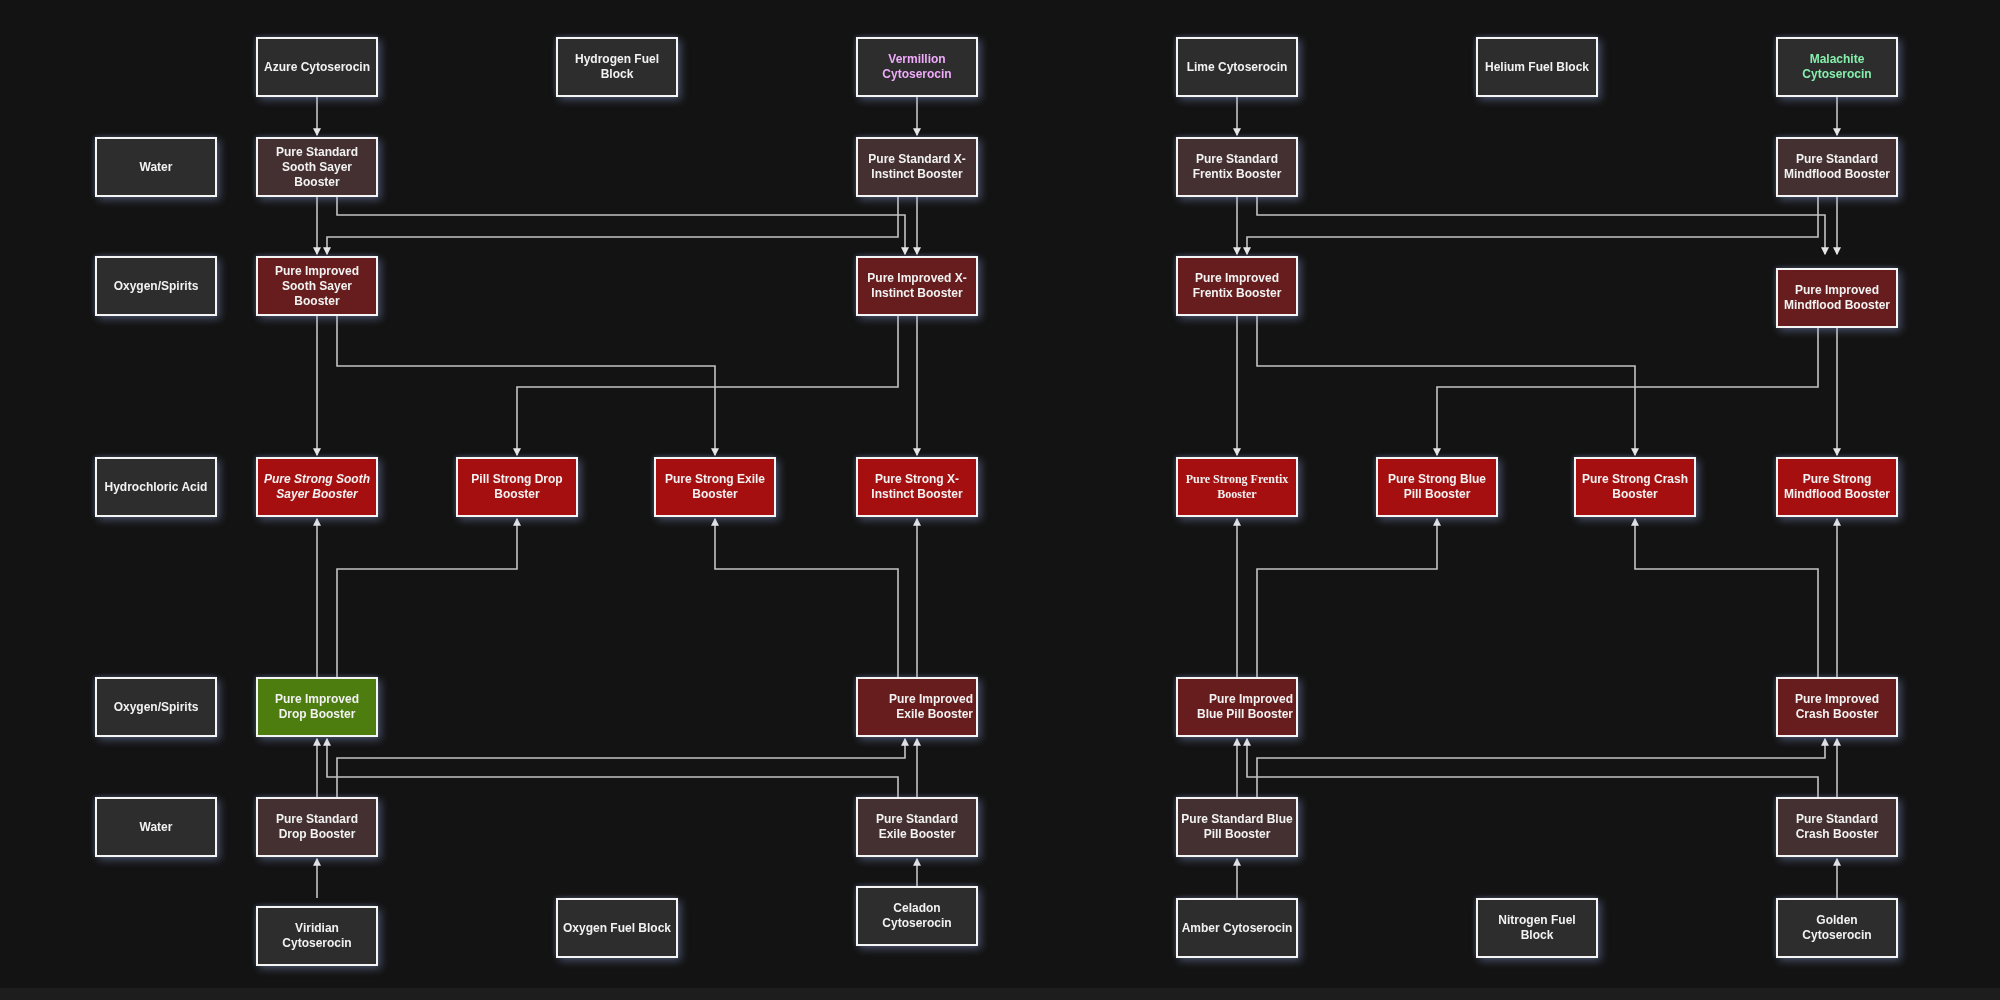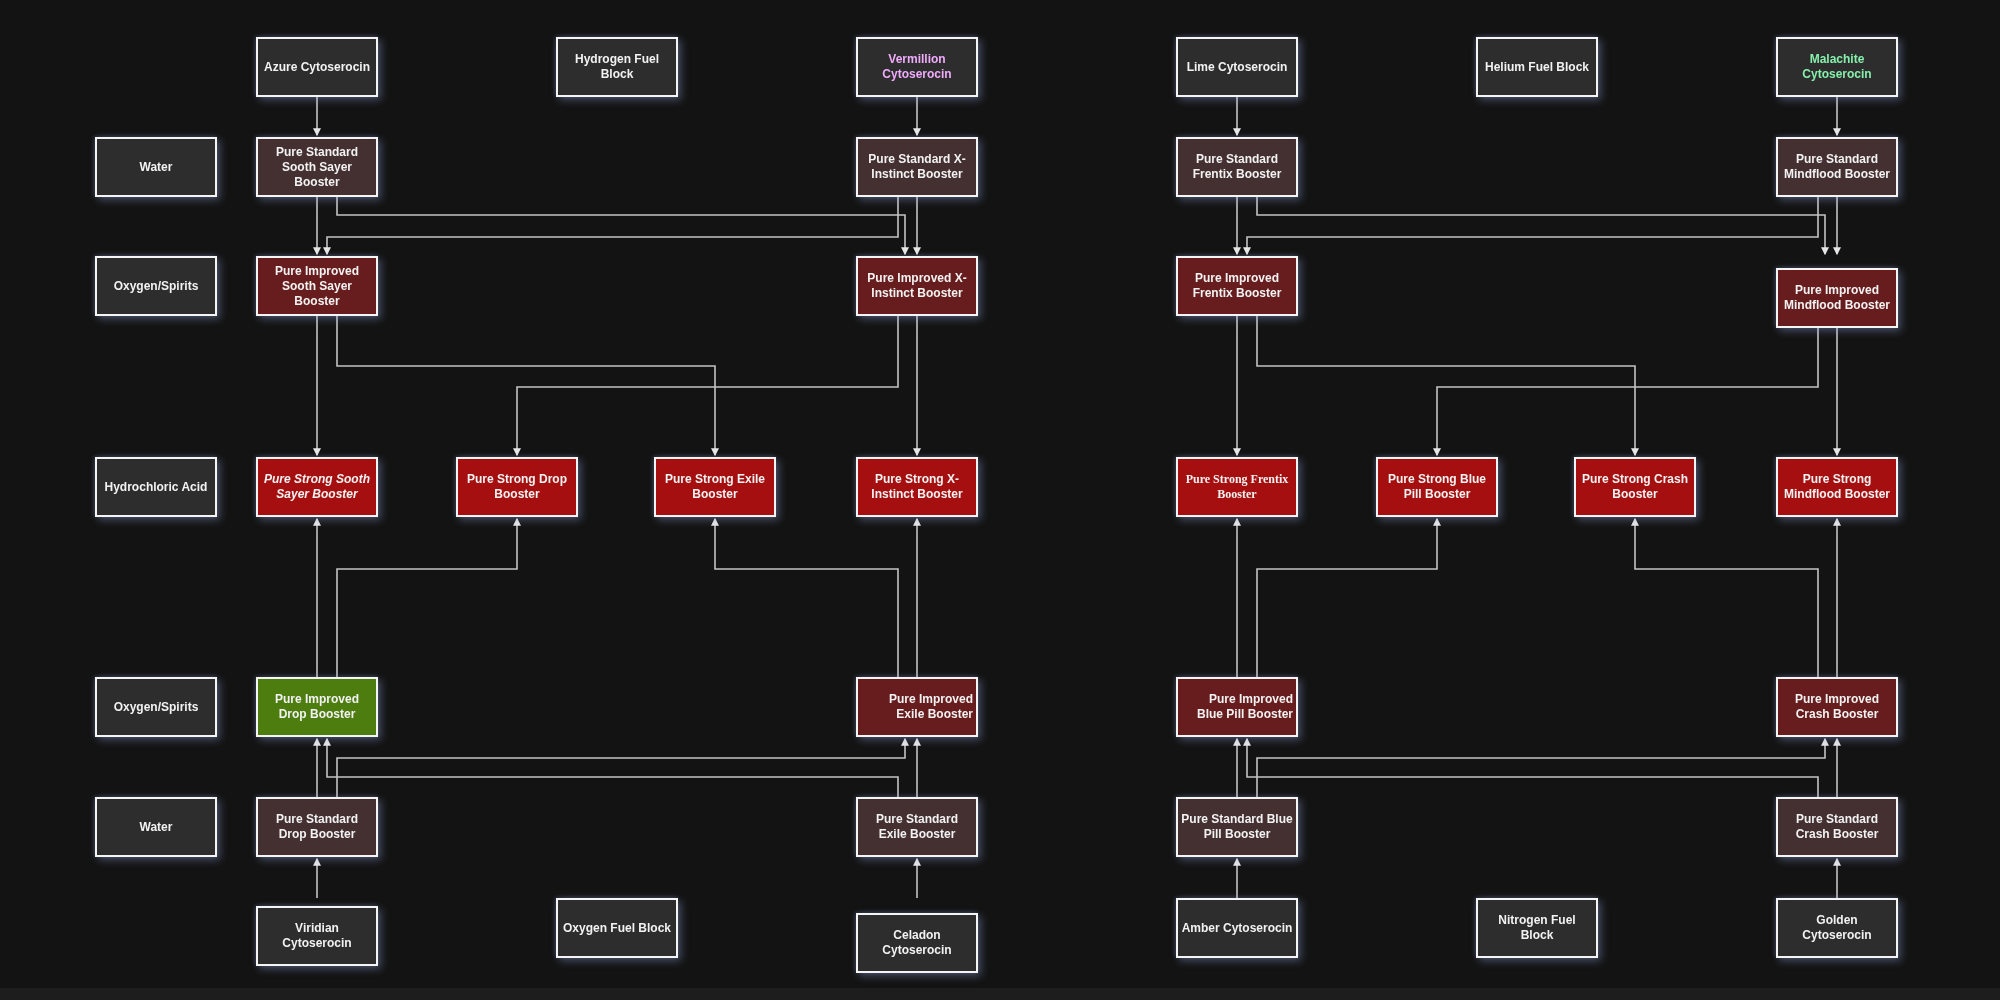--- a/index.html
+++ b/index.html
@@ -104,21 +104,21 @@
     <div class="node improved" style="left: 256px; top: 256px; background: rgb(103, 29, 29); border-color: rgb(245, 245, 245); color: rgb(242, 242, 242);">
       <span>Pure Improved Sooth Sayer Booster</span>
     </div>
     <div class="node improved" style="left: 856px; top: 256px; background: rgb(103, 29, 29); border-color: rgb(245, 245, 245); color: rgb(242, 242, 242);">
       <span>Pure Improved X-Instinct Booster</span>
     </div>
     <div class="node strong" style="left: 256px; top: 457px; background: rgb(166, 15, 15); border-color: rgb(245, 245, 245); color: rgb(242, 242, 242); font-style: italic;">
       <span>Pure Strong Sooth Sayer Booster</span>
     </div>
     <div class="node strong" style="left: 456px; top: 457px; background: rgb(166, 15, 15); border-color: rgb(245, 245, 245); color: rgb(242, 242, 242);">
-      <span>Pure Strong Drop Booster</span>
+      <span>Pill Strong Drop Booster</span>
     </div>
     <div class="node strong" style="left: 654px; top: 457px; background: rgb(166, 15, 15); border-color: rgb(245, 245, 245); color: rgb(242, 242, 242);">
       <span>Pure Strong Exile Booster</span>
     </div>
     <div class="node strong" style="left: 856px; top: 457px; background: rgb(166, 15, 15); border-color: rgb(245, 245, 245); color: rgb(242, 242, 242);">
       <span>Pure Strong X-Instinct Booster</span>
     </div>
     <div class="node improved" style="left: 256px; top: 677px; background: #4d7c0f; border-color: rgb(245, 245, 245); color: rgb(242, 242, 242);">
       <span>Pure Improved Drop Booster</span>
     </div>
@@ -130,21 +130,21 @@
     </div>
     <div class="node standard" style="left: 856px; top: 797px; background: rgb(68, 48, 49); border-color: rgb(245, 245, 245); color: rgb(242, 242, 242);">
       <span>Pure Standard Exile Booster</span>
     </div>
     <div class="node gas" style="left: 256px; top: 898px; background: rgb(45, 45, 45); border-color: rgb(245, 245, 245); color: rgb(242, 242, 242); margin-top: 8px;">
       <span>Viridian Cytoserocin</span>
     </div>
     <div class="node fuel" style="left: 556px; top: 898px; background: rgb(45, 45, 45); border-color: rgb(245, 245, 245); color: rgb(242, 242, 242);">
       <span>Oxygen Fuel Block</span>
     </div>
-    <div class="node gas" style="left: 856px; top: 913px; background: rgb(45, 45, 45); border-color: rgb(245, 245, 245); color: rgb(242, 242, 242); align-items: center;">
+    <div class="node gas" style="left: 856px; top: 886px; background: rgb(45, 45, 45); border-color: rgb(245, 245, 245); color: rgb(242, 242, 242); align-items: center;">
       <span>Celadon Cytoserocin</span>
     </div>
     <div class="node gas" style="left: 1176px; top: 37px; background: rgb(45, 45, 45); border-color: rgb(245, 245, 245); color: rgb(242, 242, 242);">
       <span>Lime Cytoserocin</span>
     </div>
     <div class="node fuel" style="left: 1476px; top: 37px; background: rgb(45, 45, 45); border-color: rgb(245, 245, 245); color: rgb(242, 242, 242);">
       <span>Helium Fuel Block</span>
     </div>
     <div class="node gas" style="left: 1776px; top: 37px; background: rgb(45, 45, 45); border-color: rgb(245, 245, 245); color: #86efac;">
       <span>Malachite Cytoserocin</span>

